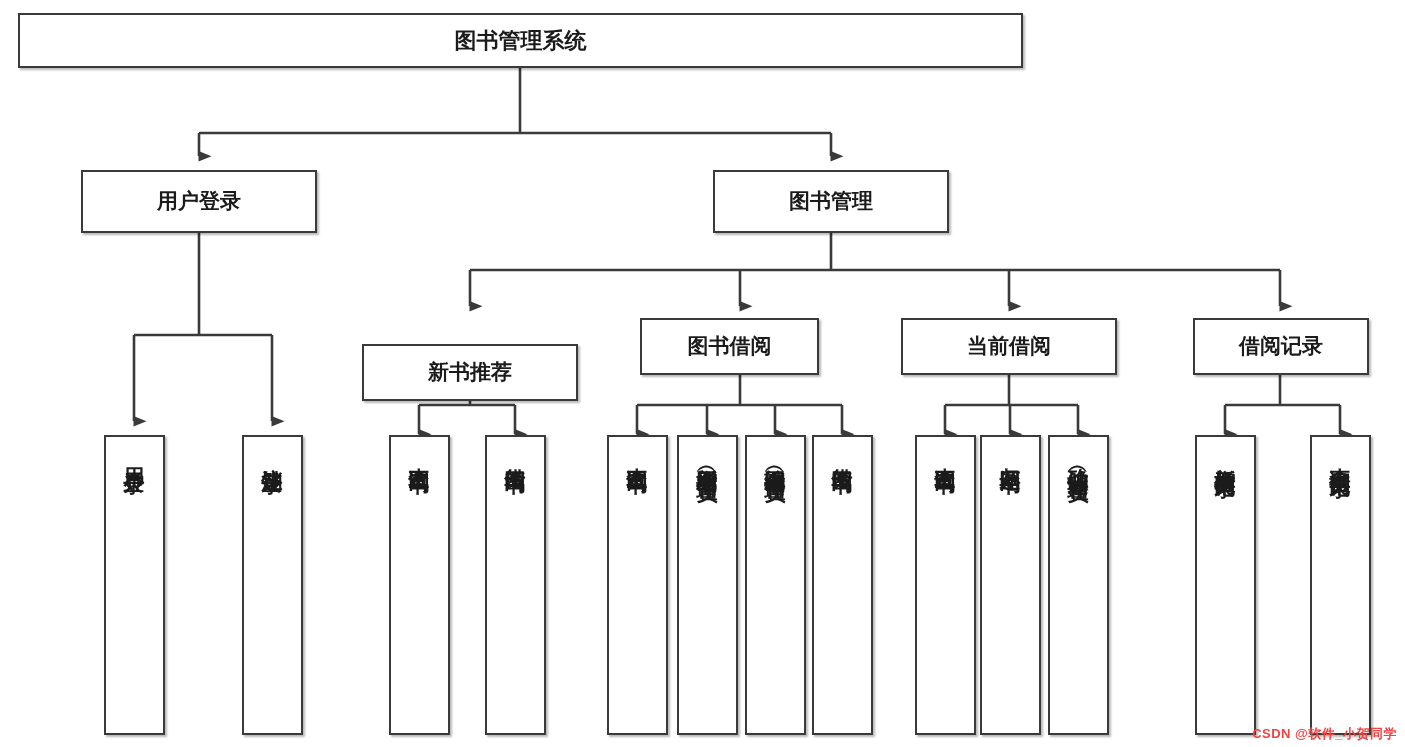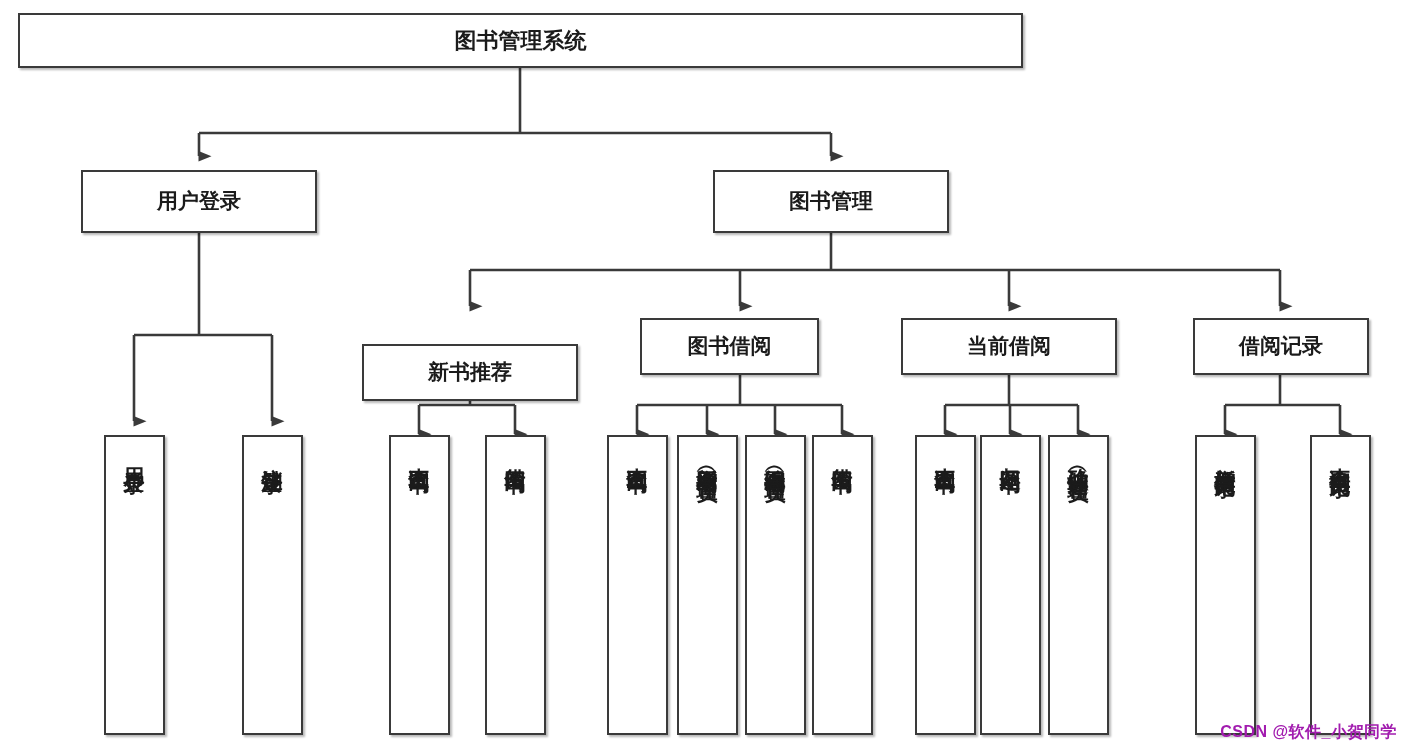--- a/index.html
+++ b/index.html
@@ -63,22 +63,22 @@
     text-orientation: upright;
     font-size: 21px;
     letter-spacing: 2px;
     line-height: 1;
     white-space: nowrap;
   }
   .watermark {
     position: absolute;
     right: 8px;
     bottom: 4px;
-    font-size: 16px;
-    color: #a21caf;
+    font-size: 13px;
+    color: #ef4444;
     letter-spacing: 0.5px;
     white-space: nowrap;
     z-index: 5;
     font-family: "Liberation Sans", "DejaVu Sans", sans-serif;
   }
 </style>
 </head>
 <body>
 
 <div id="canvas">

